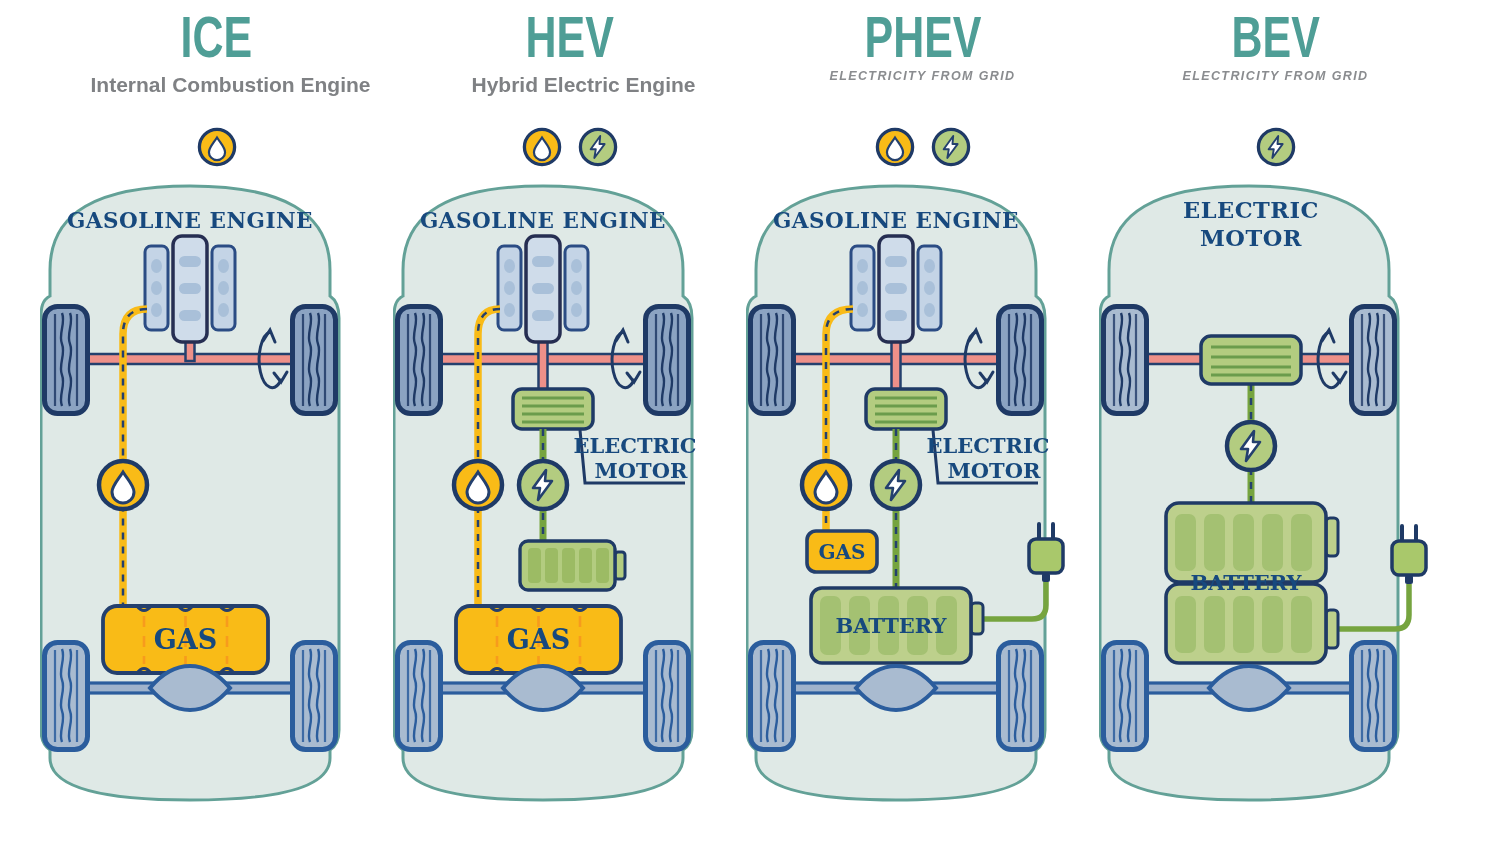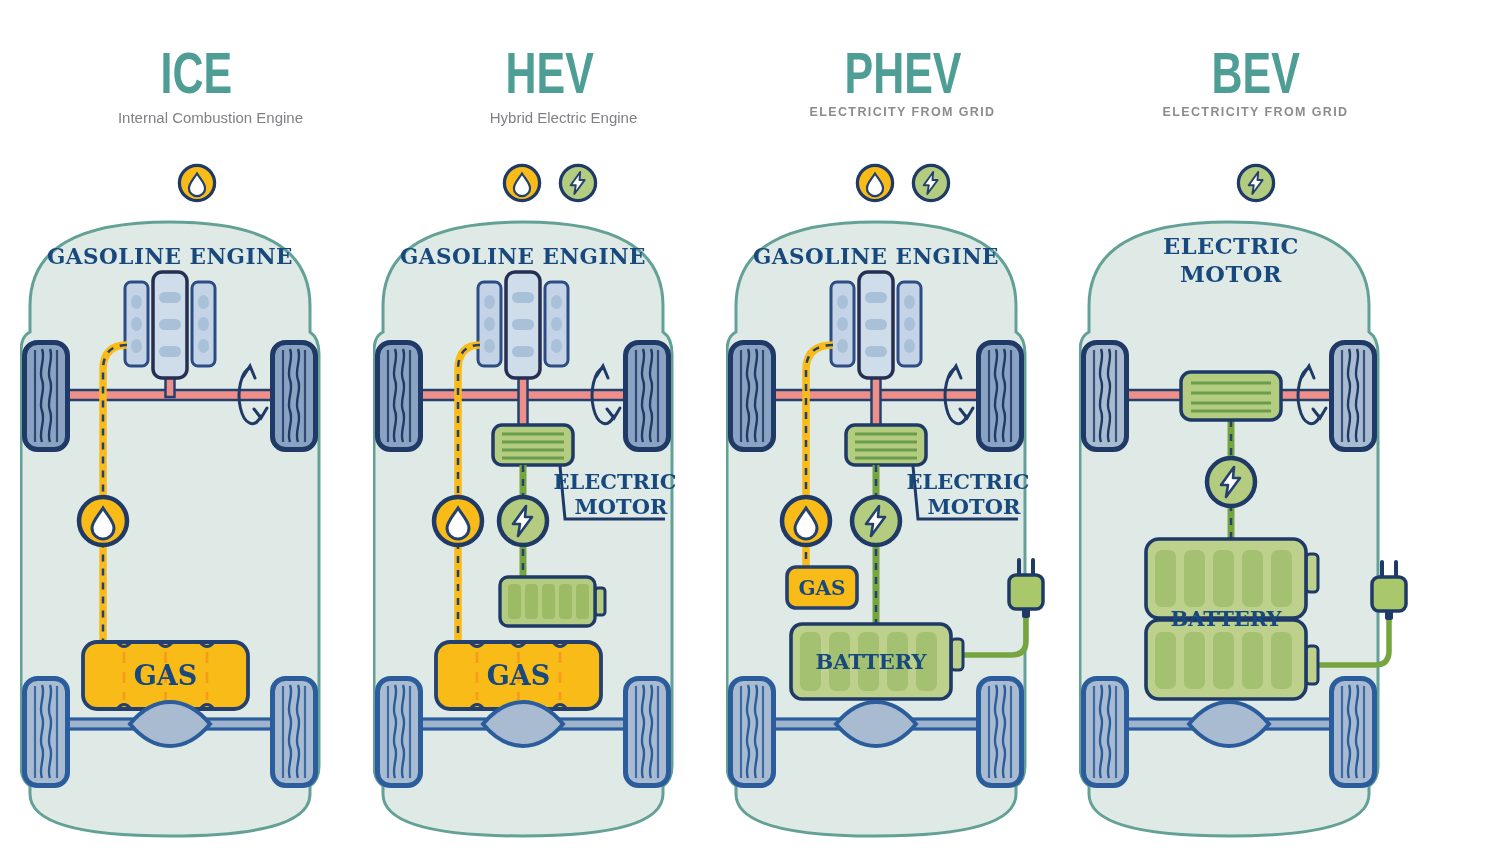--- a/index.html
+++ b/index.html
@@ -1,21 +1,21 @@
 <!DOCTYPE html>
 <html><head>
 <meta charset="utf-8">
 <style>
   html,body{margin:0;padding:0;background:#ffffff;}
-  .stage{width:1503px;height:854px;background:#ffffff;overflow:hidden;display:flex;align-items:flex-end;padding-left:20px;box-sizing:border-box;font-family:"Liberation Sans",sans-serif;border-radius:7px;}
+  .stage{width:1503px;height:854px;background:#ffffff;overflow:hidden;display:flex;align-items:flex-start;padding-left:40px;box-sizing:border-box;font-family:"Liberation Sans",sans-serif;border-radius:7px;}
   .col{width:353px;flex:0 0 353px;display:flex;flex-direction:column;}
   .hdr{height:178px;width:304px;margin:0 auto;display:flex;flex-direction:column;align-items:center;box-sizing:border-box;}
   .title{font-weight:bold;font-size:58px;line-height:1;color:#4f9e96;transform:scaleX(.74);transform-origin:50% 50%;margin-top:8px;white-space:nowrap;letter-spacing:0px;}
-  .subtitle{font-weight:normal;font-size:15px;color:#7f8184;margin-top:7px;white-space:nowrap;margin-left:28px;}
-  .gridnote{font-weight:bold;font-size:12.5px;color:#8a8c8f;letter-spacing:1.4px;margin-top:3px;white-space:nowrap;min-height:16px;}
+  .subtitle{font-weight:bold;font-size:21px;color:#7f8184;margin-top:7px;white-space:nowrap;margin-left:28px;}
+  .gridnote{font-weight:bold;font-size:12.5px;color:#8a8c8f;letter-spacing:1.4px;margin-top:3px;white-space:nowrap;min-height:16px;font-style:italic;}
   .icons{display:flex;gap:12px;margin-top:auto;margin-bottom:9px;}
   .carsvg{display:block;}
   svg text{font-family:"DejaVu Serif","Liberation Serif",serif;font-weight:bold;fill:#17497e;}
 </style>
 </head>
 <body>
 
 <svg width="0" height="0" style="position:absolute" aria-hidden="true">
   <defs>
     <g id="wheelA">

